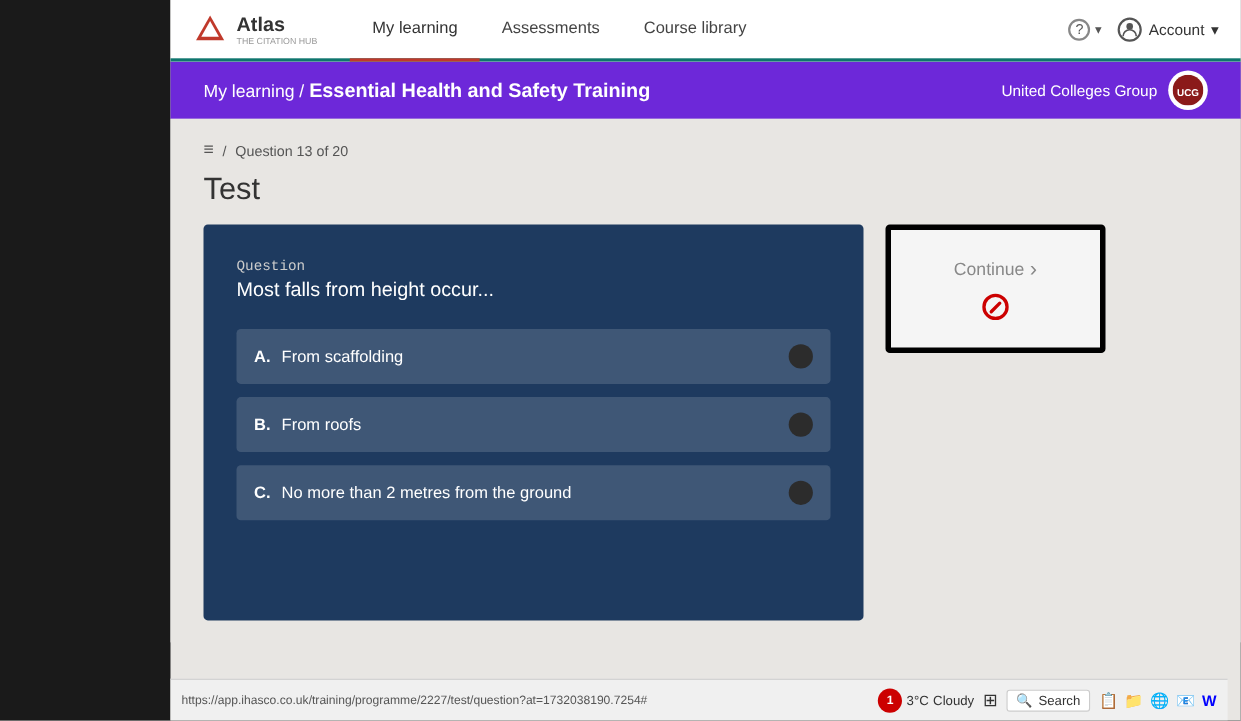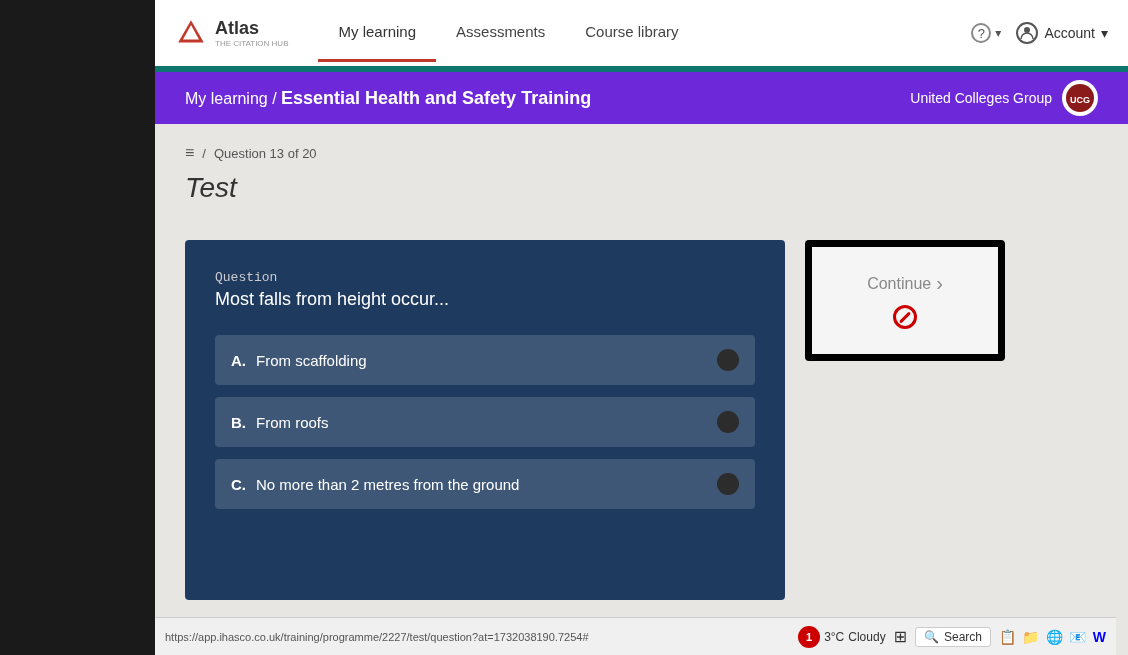--- a/index.html
+++ b/index.html
@@ -27,26 +27,26 @@
       position: absolute;
       left: 155px;
       top: 0;
       right: 0;
       bottom: 0;
       background: #e8e6e3;
     }
 
     
     .navbar {
-      height: 72px;
+      height: 56px;
       background: #ffffff;
       display: flex;
       align-items: center;
       padding: 0 20px;
-      border-bottom: 6px solid #0f766e;
+      border-bottom: 3px solid #0f766e;
       position: relative;
     }
 
     .logo-area {
       display: flex;
       align-items: center;
       gap: 8px;
       margin-right: 30px;
     }
 
@@ -162,22 +162,21 @@
       gap: 8px;
       margin-bottom: 10px;
       color: #555;
       font-size: 13px;
     }
 
     .page-title {
       font-size: 28px;
       color: #333;
       font-weight: 400;
-      margin-bottom: 36px;
-      font-style: italic;
+      margin-bottom: 16px;
     }
 
     
     .quiz-layout {
       display: flex;
       gap: 20px;
       align-items: flex-start;
     }
 
     .quiz-card {
@@ -228,21 +227,21 @@
       width: 22px;
       height: 22px;
       border-radius: 50%;
       background: #2c2c2c;
       flex-shrink: 0;
     }
 
     
     .continue-panel {
       background: #f5f5f5;
-      border: 7px solid #000000;
+      border: 5px solid #000000;
       border-radius: 4px;
       padding: 25px 20px;
       width: 200px;
       display: flex;
       flex-direction: column;
       align-items: center;
       gap: 10px;
     }
 
     .continue-btn {

